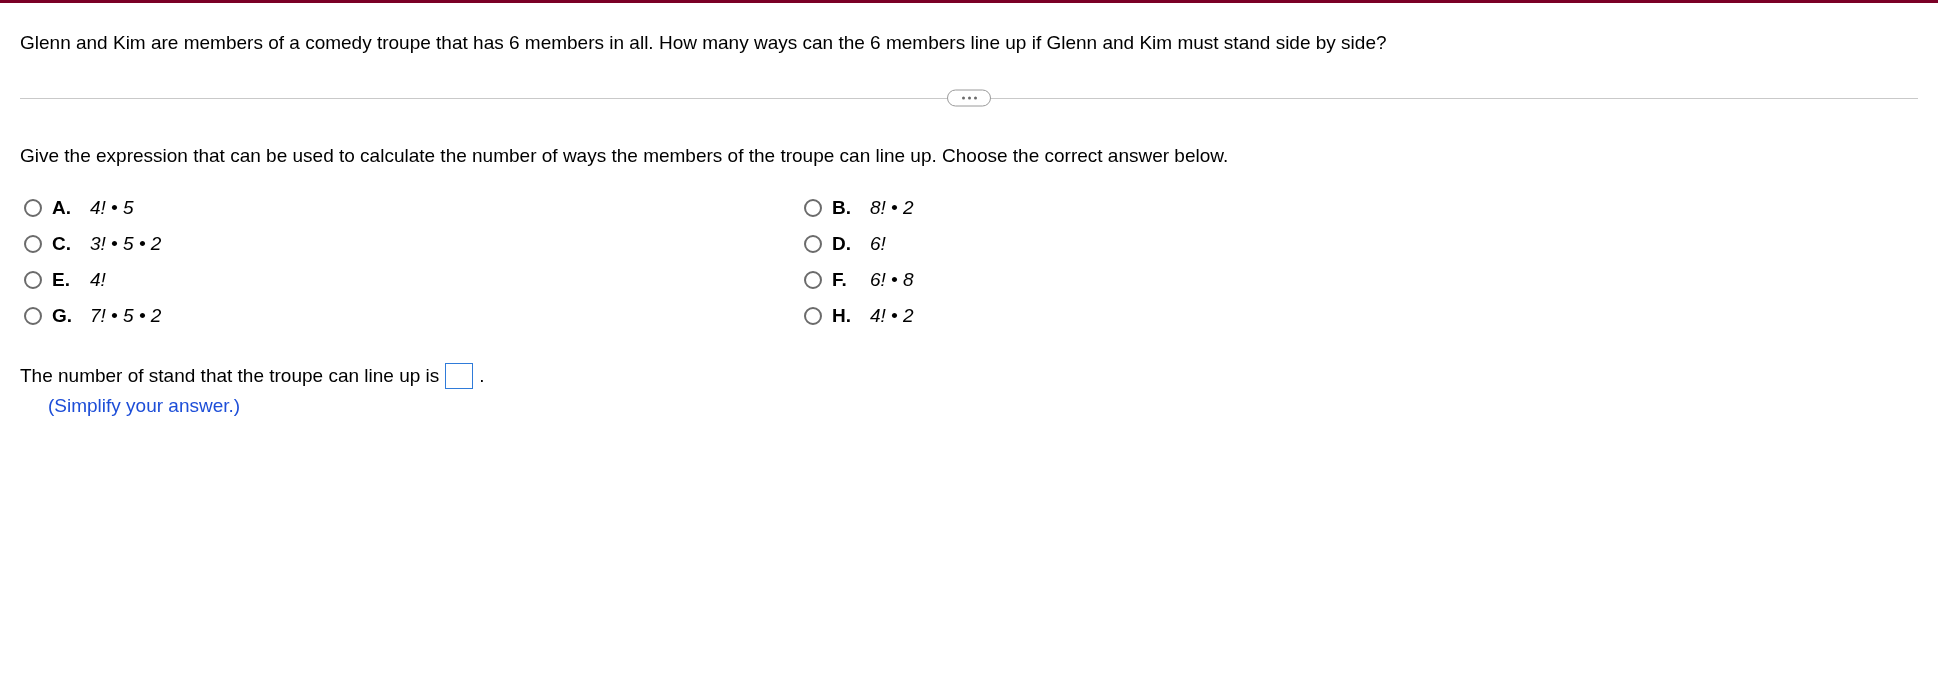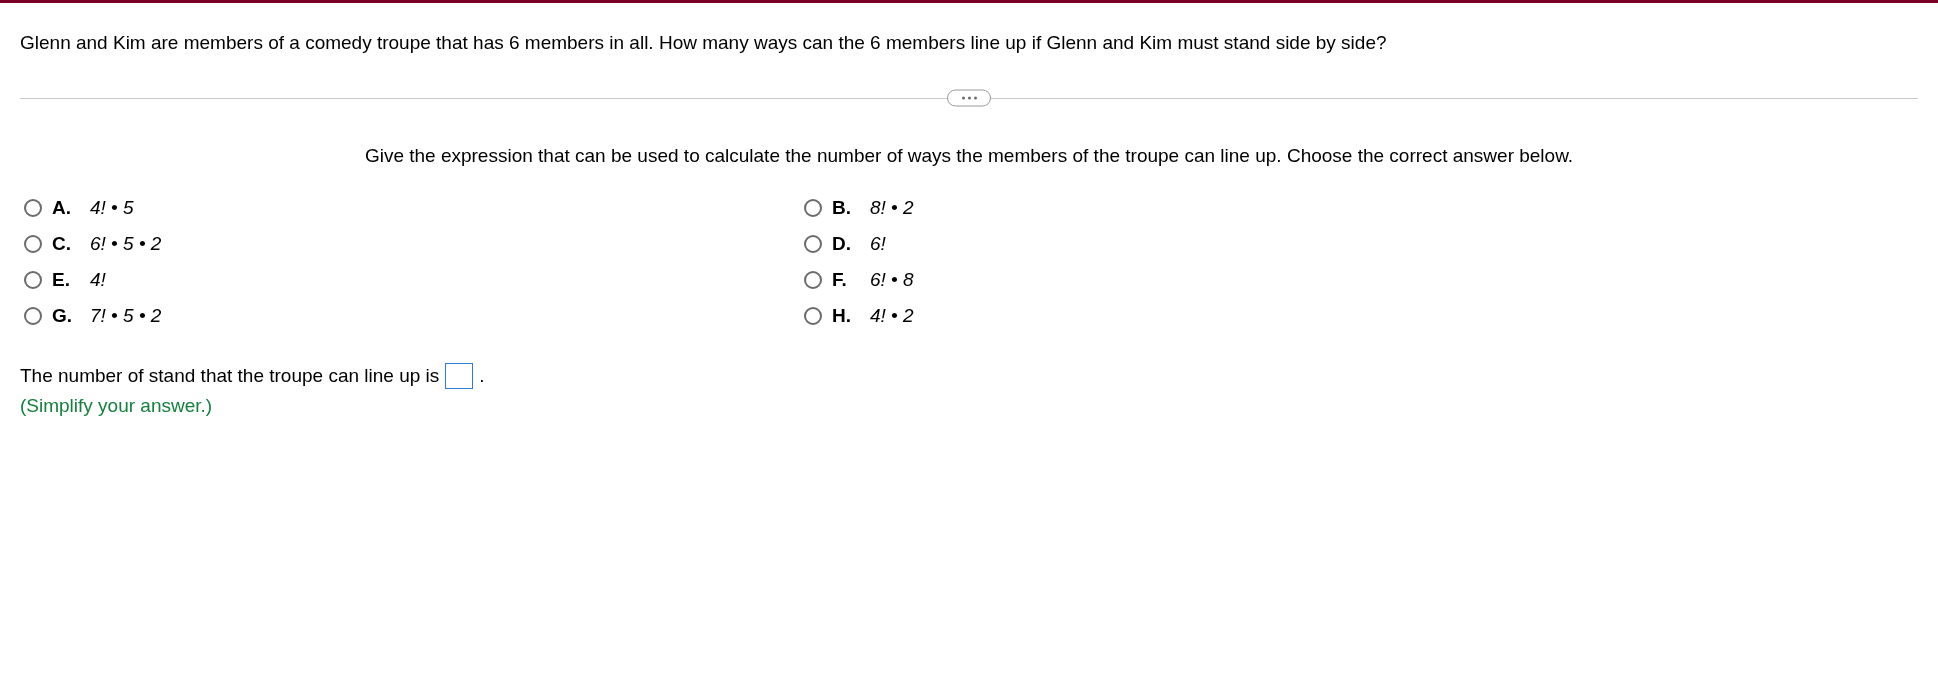--- a/index.html
+++ b/index.html
@@ -51,21 +51,20 @@
     cursor: pointer;
   }
   .divider-pill .dot {
     width: 3px; height: 3px;
     background: #6b6b6b;
     border-radius: 50%;
   }
   .instruction {
     margin-bottom: 28px;
     line-height: 1.4;
-    text-align: center;
   }
   .options {
     display: grid;
     grid-template-columns: 780px 780px;
     column-gap: 0;
     row-gap: 14px;
     margin-bottom: 36px;
     padding-left: 4px;
   }
   .option {
@@ -97,22 +96,23 @@
   }
   .answer-box {
     display: inline-block;
     width: 28px;
     height: 26px;
     border: 1px solid #2f7bd9;
     background: #fff;
     vertical-align: middle;
   }
   .hint {
-    color: #15803d;
+    color: #1d4ed8;
     margin-top: 6px;
+    margin-left: 28px;
   }
 </style>
 </head>
 <body>
 
 <div class="content">
   <div class="question-text">Glenn and Kim are members of a comedy troupe that has 6 members in all. How many ways can the 6 members line up if Glenn and Kim must stand side by side?</div>
 
   <div class="divider-wrap">
     <div class="divider-line"></div>
@@ -132,21 +132,21 @@
       <span class="option-text">4! • 5</span>
     </div>
     <div class="option">
       <span class="radio"></span>
       <span class="option-letter">B.</span>
       <span class="option-text">8! • 2</span>
     </div>
     <div class="option">
       <span class="radio"></span>
       <span class="option-letter">C.</span>
-      <span class="option-text">6! • 5 • 2</span>
+      <span class="option-text">3! • 5 • 2</span>
     </div>
     <div class="option">
       <span class="radio"></span>
       <span class="option-letter">D.</span>
       <span class="option-text">6!</span>
     </div>
     <div class="option">
       <span class="radio"></span>
       <span class="option-letter">E.</span>
       <span class="option-text">4!</span>

